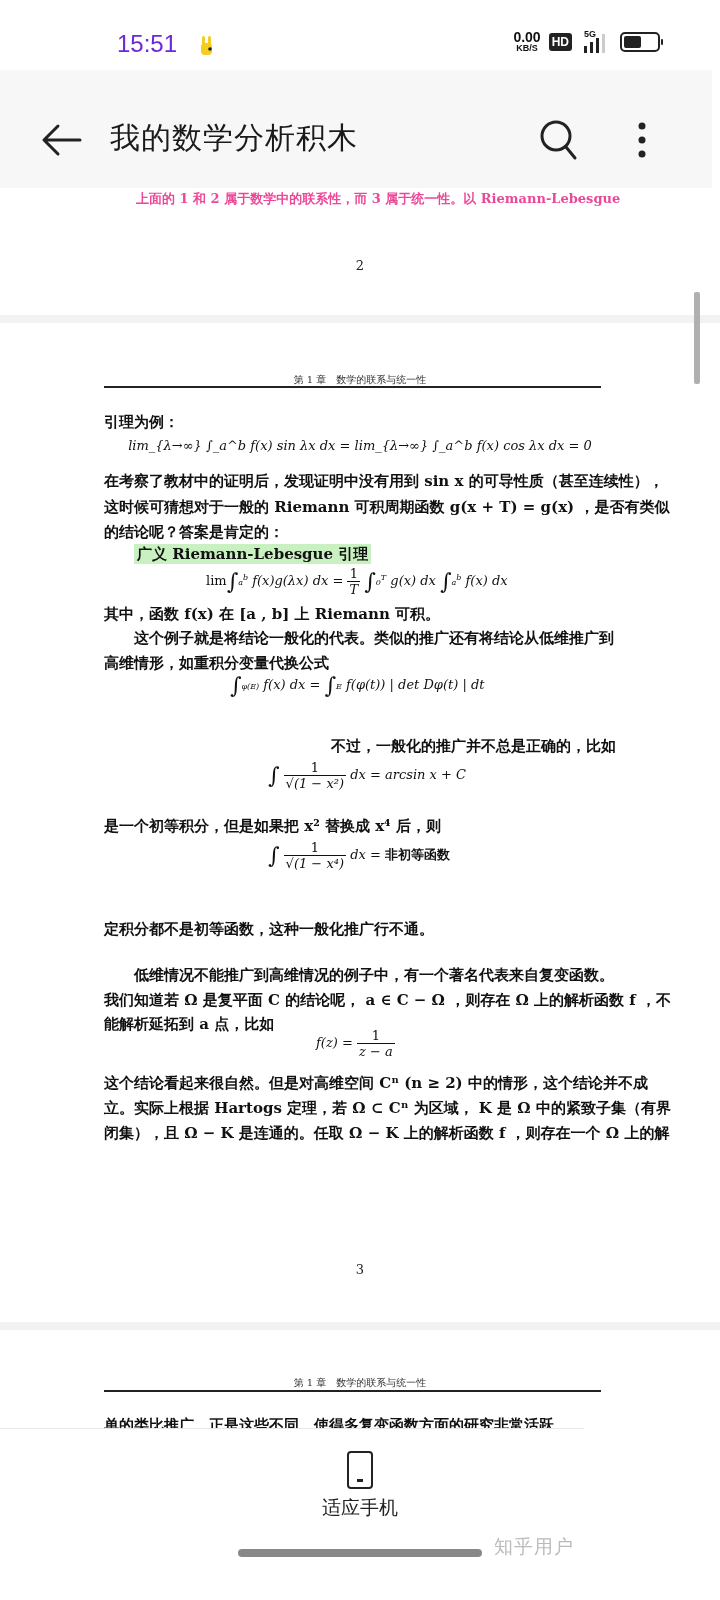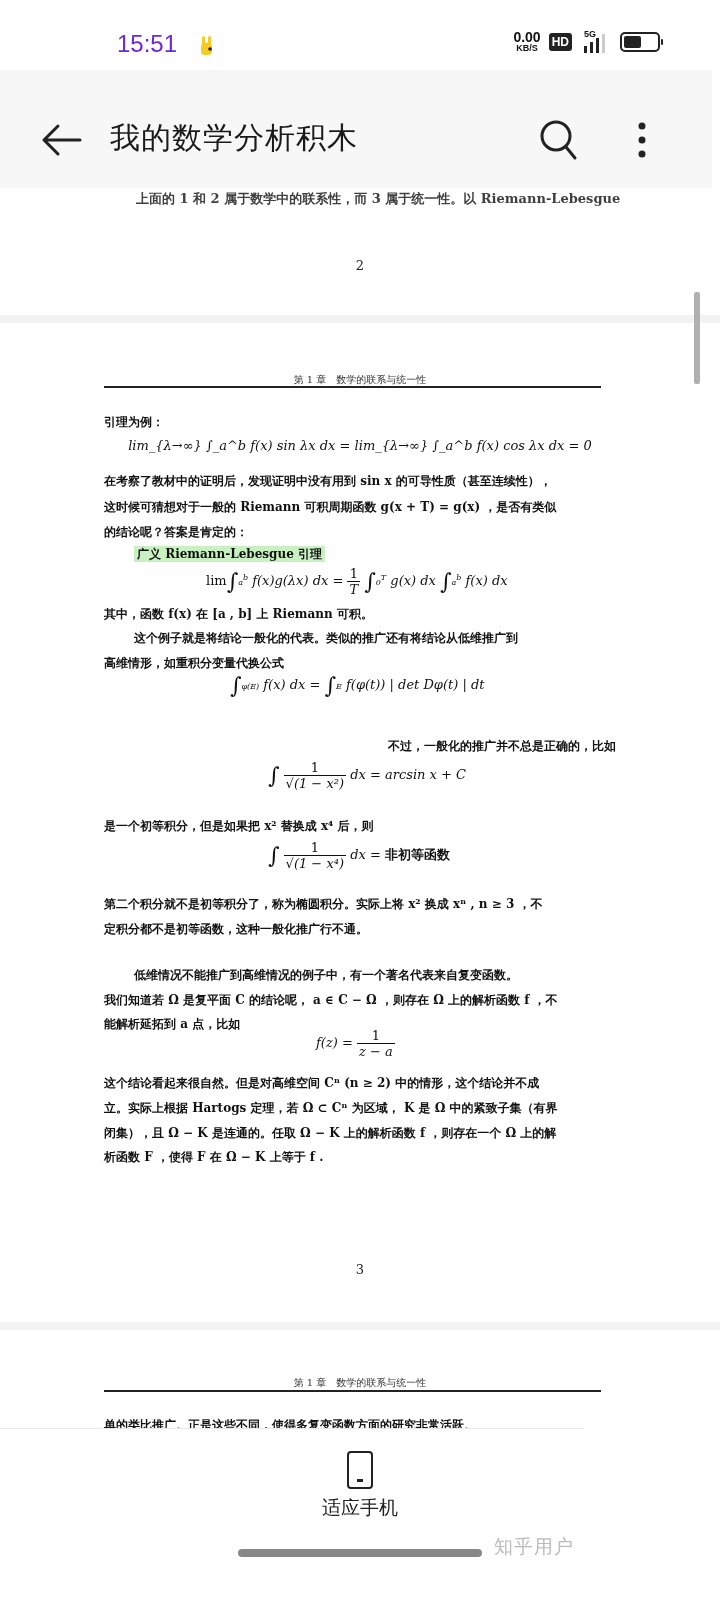--- a/index.html
+++ b/index.html
@@ -25,22 +25,22 @@
   
   .app-bar { position: absolute; left: 0; top: 70px; width: 712px; height: 118px; background: #f7f7f7; }
   .back-btn { position: absolute; left: 40px; top: 52px; width: 44px; height: 36px; cursor: pointer; }
   .app-title { position: absolute; left: 110px; top: 48px; font-size: 30px; color: #1a1a1a; letter-spacing: 1px; }
   .search-btn { position: absolute; left: 538px; top: 48px; width: 40px; height: 44px; }
   .more-btn { position: absolute; left: 630px; top: 50px; width: 24px; height: 40px; }
 
   
   .doc { position: absolute; left: 0; top: 188px; width: 720px; height: 1240px; overflow: hidden; background: #fff; }
   .page-gap { position: absolute; left: 0; width: 720px; height: 8px; background: #f2f2f2; }
-  .pg-text { position: absolute; font-family: "DejaVu Serif", serif; font-size: 13px; font-weight: bold; color: #404040; white-space: nowrap; }
-  .pg-line { position: absolute; left: 104px; right: 104px; font-family: "DejaVu Serif", serif; font-size: 12px; font-weight: bold; line-height: 26px; color: #111; white-space: nowrap; }
+  .pg-text { position: absolute; font-family: "DejaVu Serif", serif; font-size: 13px; font-weight: bold; color: #ec4899; white-space: nowrap; }
+  .pg-line { position: absolute; left: 104px; right: 104px; font-family: "DejaVu Serif", serif; font-size: 15px; font-weight: bold; line-height: 26px; color: #111; white-space: nowrap; }
   .indent { padding-left: 30px; }
   .math { position: absolute; font-family: "DejaVu Serif", serif; font-style: italic; font-size: 13px; color: #111; white-space: nowrap; }
   .center { left: 0; right: 0; text-align: center; }
   .page-num { position: absolute; left: 0; right: 0; text-align: center; font-family: "DejaVu Serif", serif; font-size: 13px; color: #222; }
   .header-text { position: absolute; left: 0; right: 0; text-align: center; font-family: "DejaVu Serif", serif; font-size: 10px; color: #333; }
   .header-rule { position: absolute; left: 104px; width: 497px; height: 2px; background: #222; }
   .hl { background: #c9f0c0; padding: 1px 3px; }
   .frac { display: inline-block; vertical-align: middle; text-align: center; }
   .frac .n { display: block; border-bottom: 1px solid #111; padding: 0 2px; }
   .frac .d { display: block; padding: 0 2px; }
@@ -159,36 +159,34 @@
 
   <div class="pg-line" style="top:625px;">是一个初等积分，但是如果把 x² 替换成 x⁴ 后，则</div>
 
   <div class="math" style="left:268px;top:652px;">
     <span class="int">∫</span>
     <span class="frac"><span class="n" style="font-style:normal;">1</span><span class="d">√(1 − x⁴)</span></span>
     <span>dx =</span>
     <span style="font-style:normal;font-weight:bold;font-family:'DejaVu Sans',sans-serif;">非初等函数</span>
   </div>
 
-  <div class="pg-line" style="top:703px;">第二个积分就不是初等积分了，称为椭圆积分。实际上将 x² 换成 xⁿ , n ≥ 3 ，不</div>
   <div class="pg-line" style="top:728px;">定积分都不是初等函数，这种一般化推广行不通。</div>
 
   <div class="pg-line indent" style="top:774px;">低维情况不能推广到高维情况的例子中，有一个著名代表来自复变函数。</div>
   <div class="pg-line" style="top:799px;">我们知道若 Ω 是复平面 C 的结论呢， a ∈ C − Ω ，则存在 Ω 上的解析函数 f ，不</div>
   <div class="pg-line" style="top:823px;">能解析延拓到 a 点，比如</div>
 
   <div class="math" style="left:316px;top:840px;">
     <span>f(z) =</span>
     <span class="frac"><span class="n" style="font-style:normal;">1</span><span class="d">z − a</span></span>
   </div>
 
   <div class="pg-line" style="top:882px;">这个结论看起来很自然。但是对高维空间 Cⁿ (n ≥ 2) 中的情形，这个结论并不成</div>
   <div class="pg-line" style="top:907px;">立。实际上根据 Hartogs 定理，若 Ω ⊂ Cⁿ 为区域， K 是 Ω 中的紧致子集（有界</div>
   <div class="pg-line" style="top:932px;">闭集），且 Ω − K 是连通的。任取 Ω − K 上的解析函数 f ，则存在一个 Ω 上的解</div>
-  <div class="pg-line" style="top:956px;">析函数 F ，使得 F 在 Ω − K 上等于 f .</div>
 
 
   <div class="page-num" style="top:1074px;">3</div>
 
   <div class="page-gap" style="top:1134px;"></div>
 
   <div class="header-text" style="top:1188px;">第 1 章　数学的联系与统一性</div>
   <div class="header-rule" style="top:1202px;"></div>
   <div class="pg-line" style="top:1224px;">单的类比推广。正是这些不同，使得多复变函数方面的研究非常活跃。</div>
 </div>

